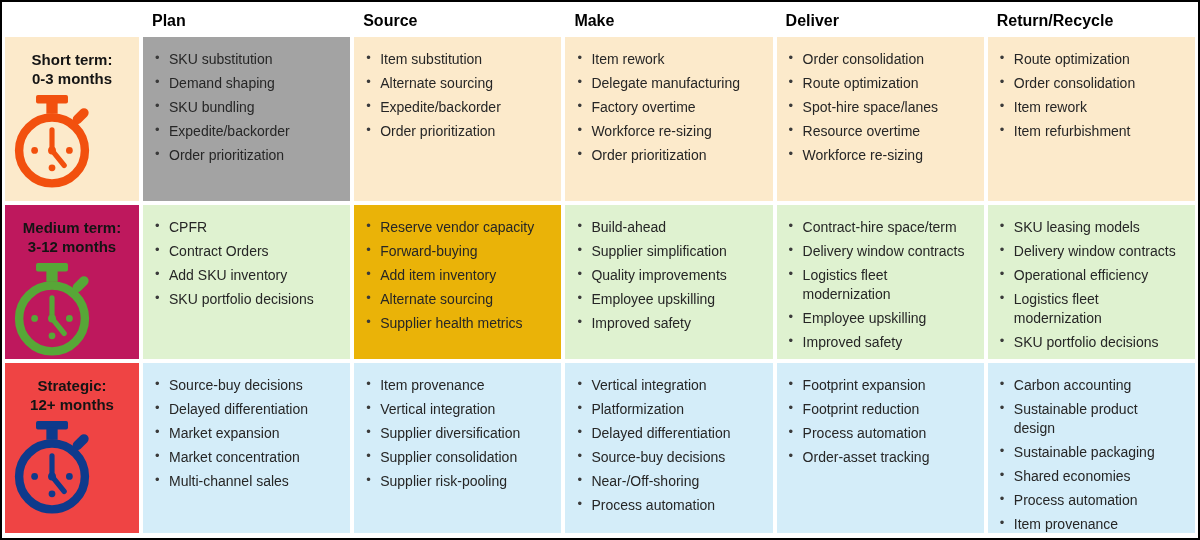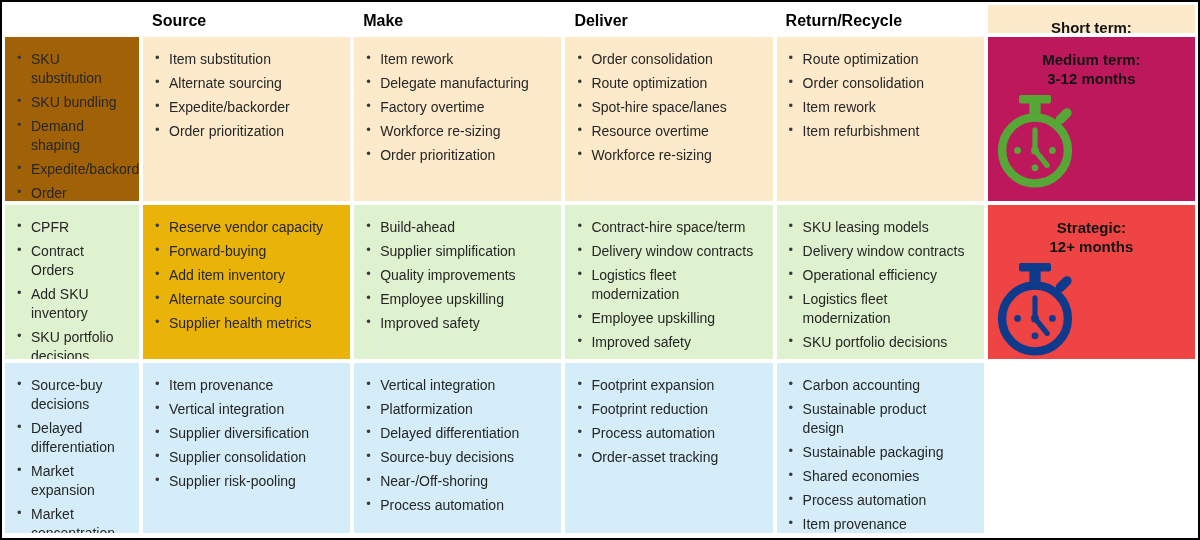--- a/index.html
+++ b/index.html
@@ -43,20 +43,21 @@
     content:"\2022";position:absolute;left:2px;top:-1px;
     font-size:13px;color:#3a3a3a;
   }
 </style>
 </head>
 <body>
 
 <div class="frame">
   <div class="grid" id="grid">
       <div class="corner"></div>
+      <div class="hcell">Plan</div>
       <div class="hcell">Source</div>
       <div class="hcell">Make</div>
       <div class="hcell">Deliver</div>
       <div class="hcell">Return/Recycle</div>
       <div class="lcell" style="background: rgb(252, 234, 203);">
         <div class="label-text">
           <div>Short term:</div>
           <div>0-3 months</div>
         </div>
         <div class="icon-wrap" style="color: rgb(242, 80, 14);"><svg viewBox="0 0 100 104" width="94" height="98" aria-hidden="true">
@@ -67,25 +68,25 @@
       <circle cx="50" cy="61" r="35" stroke-width="9"></circle>
       <line x1="50" y1="61" x2="50" y2="39" stroke-width="5.5" stroke-linecap="round"></line>
       <line x1="50" y1="61" x2="63" y2="77" stroke-width="5.5" stroke-linecap="round"></line>
       <circle cx="50" cy="61" r="4.2" fill="currentColor" stroke="none"></circle>
       <circle cx="31.5" cy="61" r="3.6" fill="currentColor" stroke="none"></circle>
       <circle cx="68.5" cy="61" r="3.6" fill="currentColor" stroke="none"></circle>
       <circle cx="50" cy="79.5" r="3.6" fill="currentColor" stroke="none"></circle>
     </g>
   </svg></div>
       </div>
-      <div class="ccell" style="background: #a16207;">
+      <div class="ccell" style="background: #a3a3a3;">
         <ul class="items">
           <li>SKU substitution</li>
+          <li>Demand shaping</li>
           <li>SKU bundling</li>
-          <li>Demand shaping</li>
           <li>Expedite/backorder</li>
           <li>Order prioritization</li>
         </ul>
       </div>
       <div class="ccell" style="background: rgb(252, 234, 203);">
         <ul class="items">
           <li>Item substitution</li>
           <li>Alternate sourcing</li>
           <li>Expedite/backorder</li>
           <li>Order prioritization</li>

